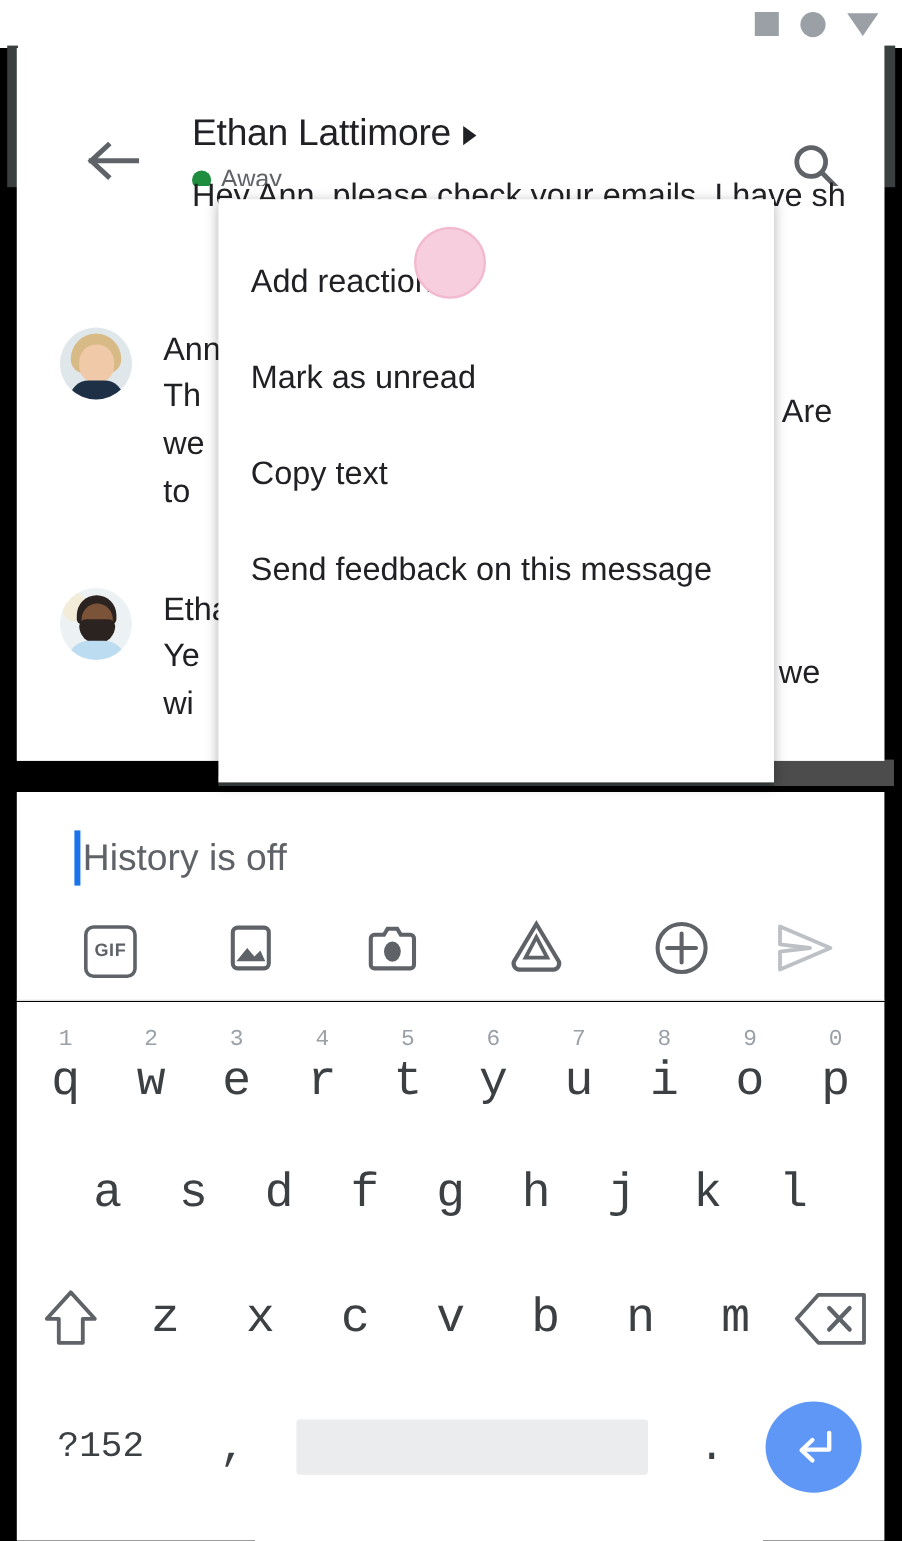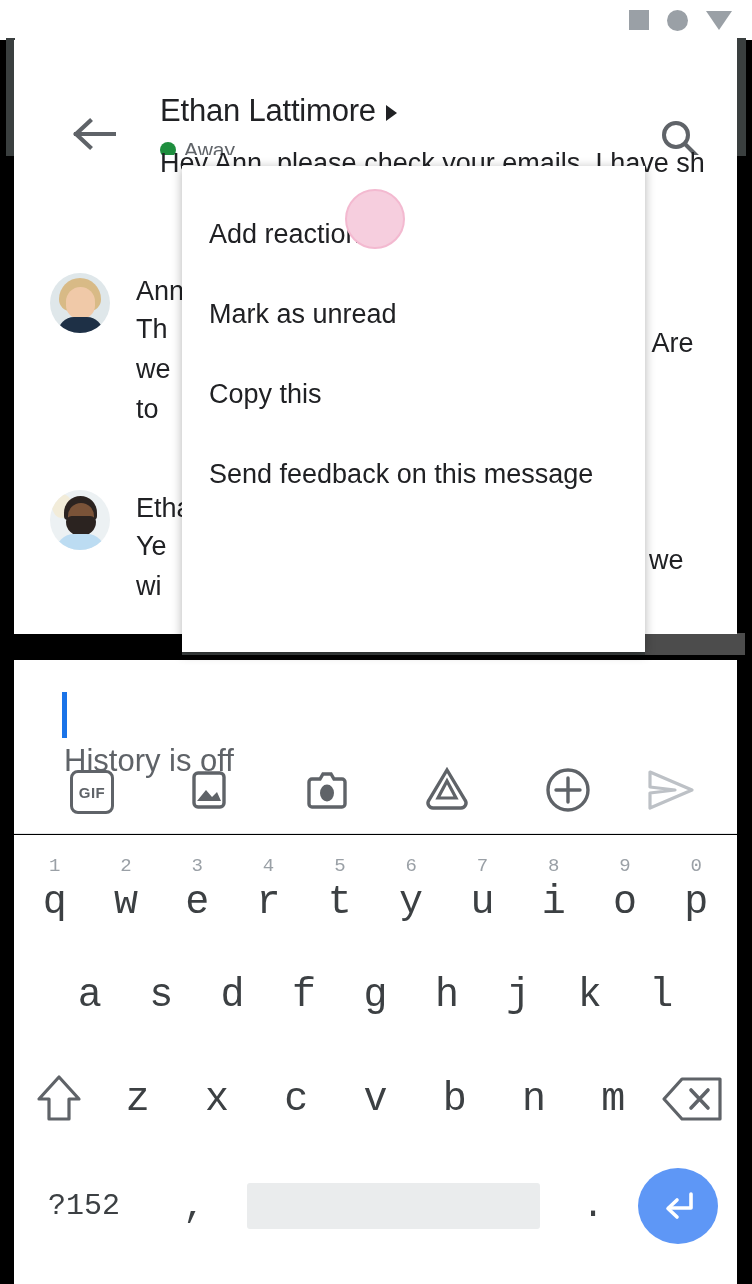--- a/index.html
+++ b/index.html
@@ -84,21 +84,21 @@
   .touch-dot{
     position:absolute; left:345px; top:189px; width:60px;height:60px;border-radius:50%;
     background:#f6cede; border:2px solid #f3b9d0; z-index:60;
   }
 
   
   .compose{
     position:absolute; left:14px; top:660px; width:723px; height:174px;
     background:#ffffff; border-bottom:1px solid #e4e6e8;
   }
-  .compose-input{ position:absolute; left:48px; top:32px; display:flex; align-items:flex-start;flex-direction:column; }
+  .compose-input{ position:absolute; left:48px; top:32px; display:flex; align-items:flex-end; }
   .caret{ width:5px;height:46px;background:#1a73e8; }
   .placeholder{ font-size:31px; color:#5f6368; margin-left:2px; line-height:46px; }
   .compose-icons{ position:absolute; left:56px; top:106px; display:flex; align-items:center; gap:72px; }
   .send-icon{ position:absolute; right:40px; top:108px; }
   .gif-box{
     width:44px;height:44px;border:3px solid #5f6368;border-radius:8px;
     display:flex;align-items:center;justify-content:center;
     font-size:15px;font-weight:bold;color:#5f6368;letter-spacing:.5px;
   }
 
@@ -221,21 +221,21 @@
         </div>
       </div>
       <div class="msg-text" style="position:absolute; left:620px; top:385px; width:130px;">t we</div>
 
     </div>
   </div>
 
   <div class="ctx-menu">
     <div class="ctx-item">Add reaction</div>
     <div class="ctx-item">Mark as unread</div>
-    <div class="ctx-item">Copy this</div>
+    <div class="ctx-item">Copy text</div>
     <div class="ctx-item">Send feedback on this message</div>
   </div>
   <div class="touch-dot"></div>
 
   <div class="compose">
     <div class="compose-input">
       <div class="caret"></div>
       <div class="placeholder">History is off</div>
     </div>
 

